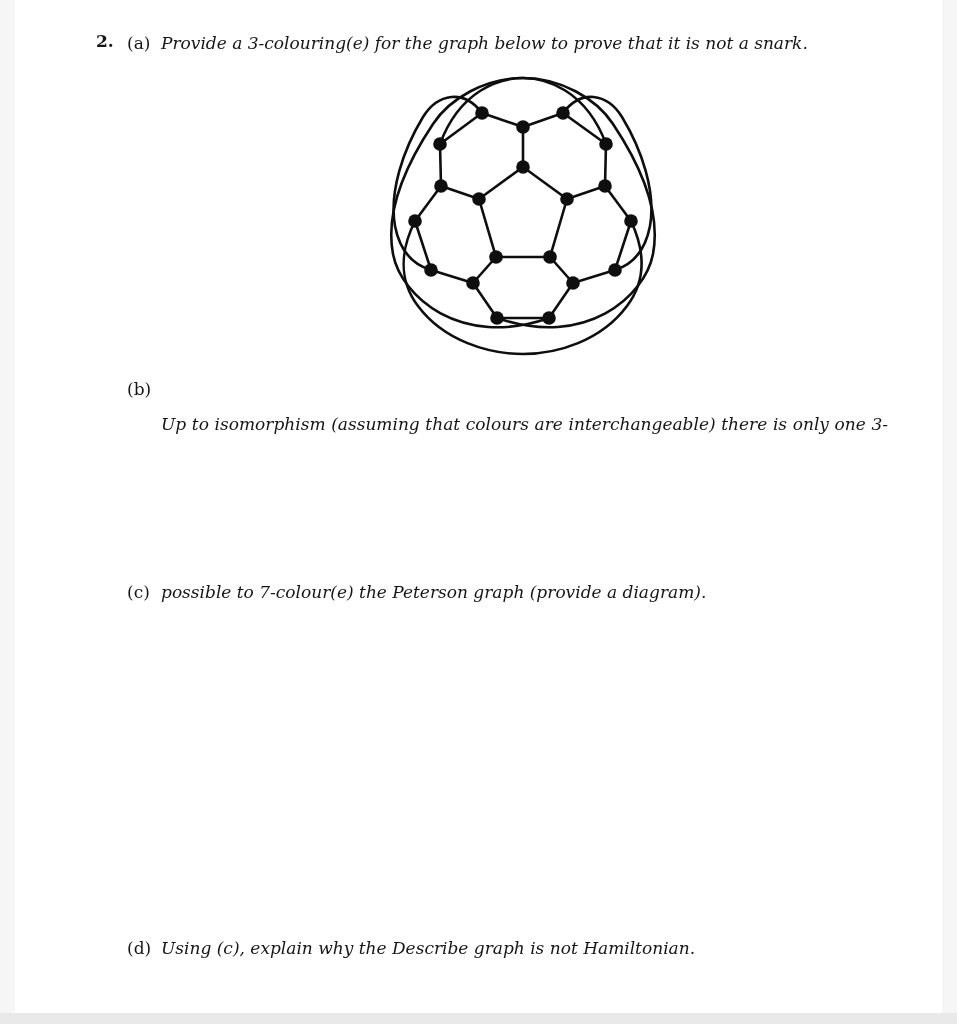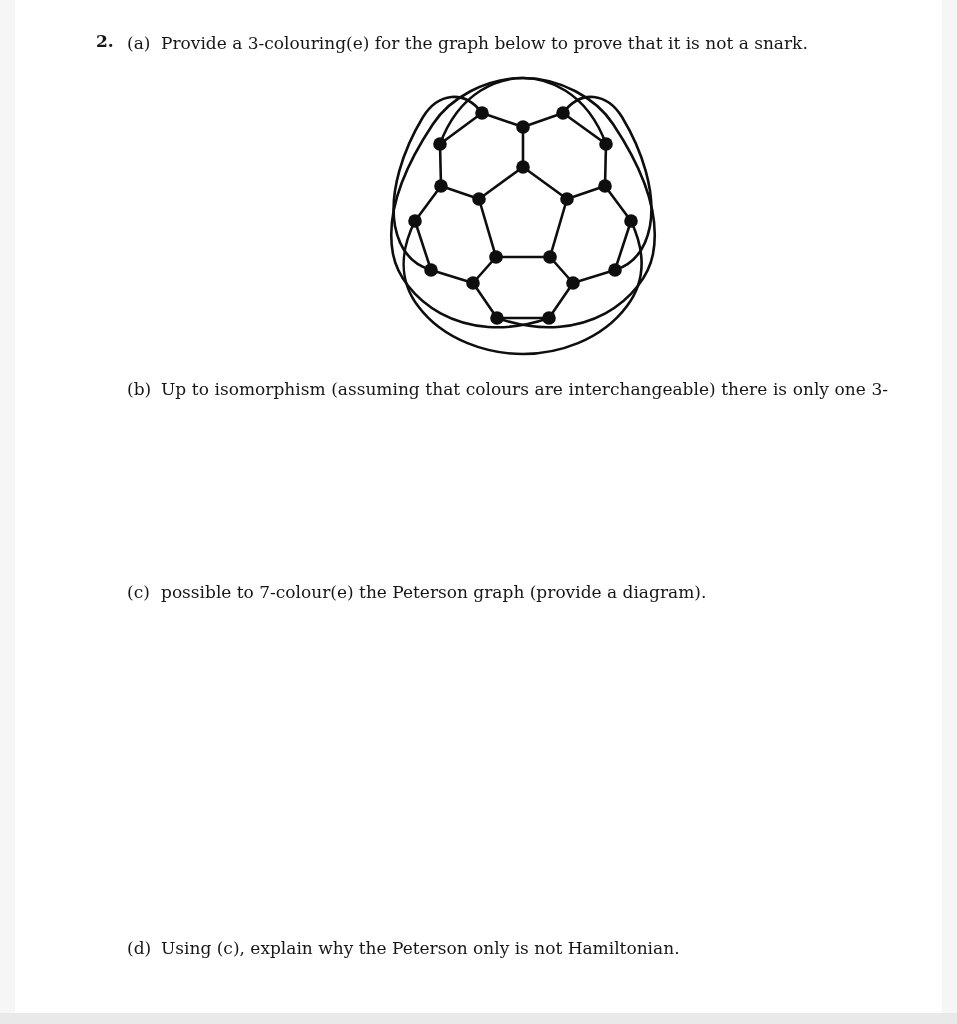--- a/index.html
+++ b/index.html
@@ -24,25 +24,26 @@
     font-size:17px;line-height:24px;
   }
   .part-a{top:31px;}
   .part-b{top:377px;}
   .part-c{top:580px;}
   .part-d{top:936px;}
   .part-label{
     position:absolute;left:0;top:0;width:34px;
   }
   .part-lines{margin-left:34px;}
-  .pline{white-space:nowrap;}
+  .pline{white-space:nowrap;font-style:italic;}
   .pline.justified{
     white-space:normal;
     text-align:justify;
     text-align-last:justify;
+    margin-top:35px;
   }
   .graph-wrap{
     position:absolute;left:365px;top:58px;width:320px;height:305px;
   }
   .graph-wrap svg{display:block;width:100%;height:100%;}
 </style>
 </head>
 <body>
 
 <div class="page">
@@ -125,17 +126,17 @@
   <div class="part part-c">
     <span class="part-label">(c)</span>
     <div class="part-lines">
       <div class="pline">possible to 7-colour(e) the Peterson graph (provide a diagram).</div>
     </div>
   </div>
 
   <div class="part part-d">
     <span class="part-label">(d)</span>
     <div class="part-lines">
-      <div class="pline">Using (c), explain why the Peterson only is not Hamiltonian.</div>
+      <div class="pline">Using (c), explain why the Describe graph is not Hamiltonian.</div>
     </div>
   </div>
 
 </div>
 
 </body></html>

